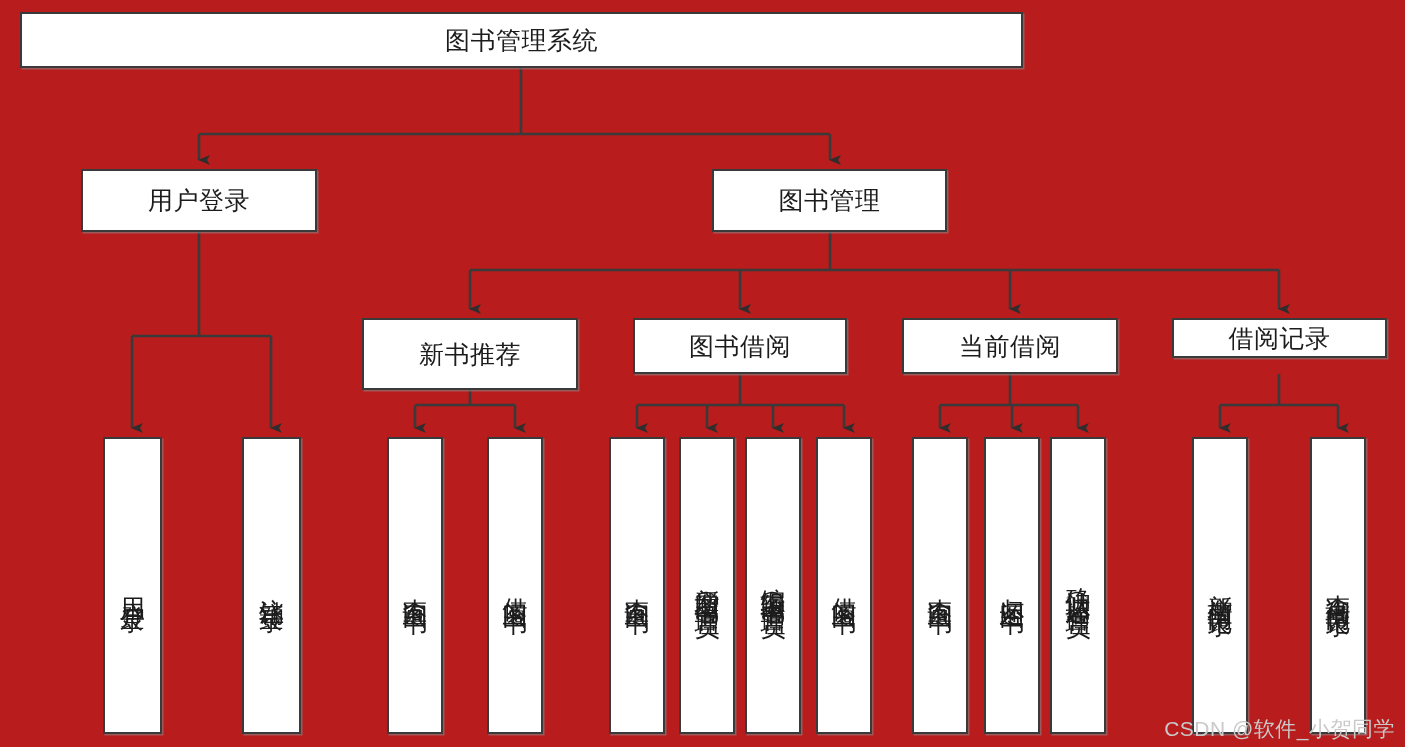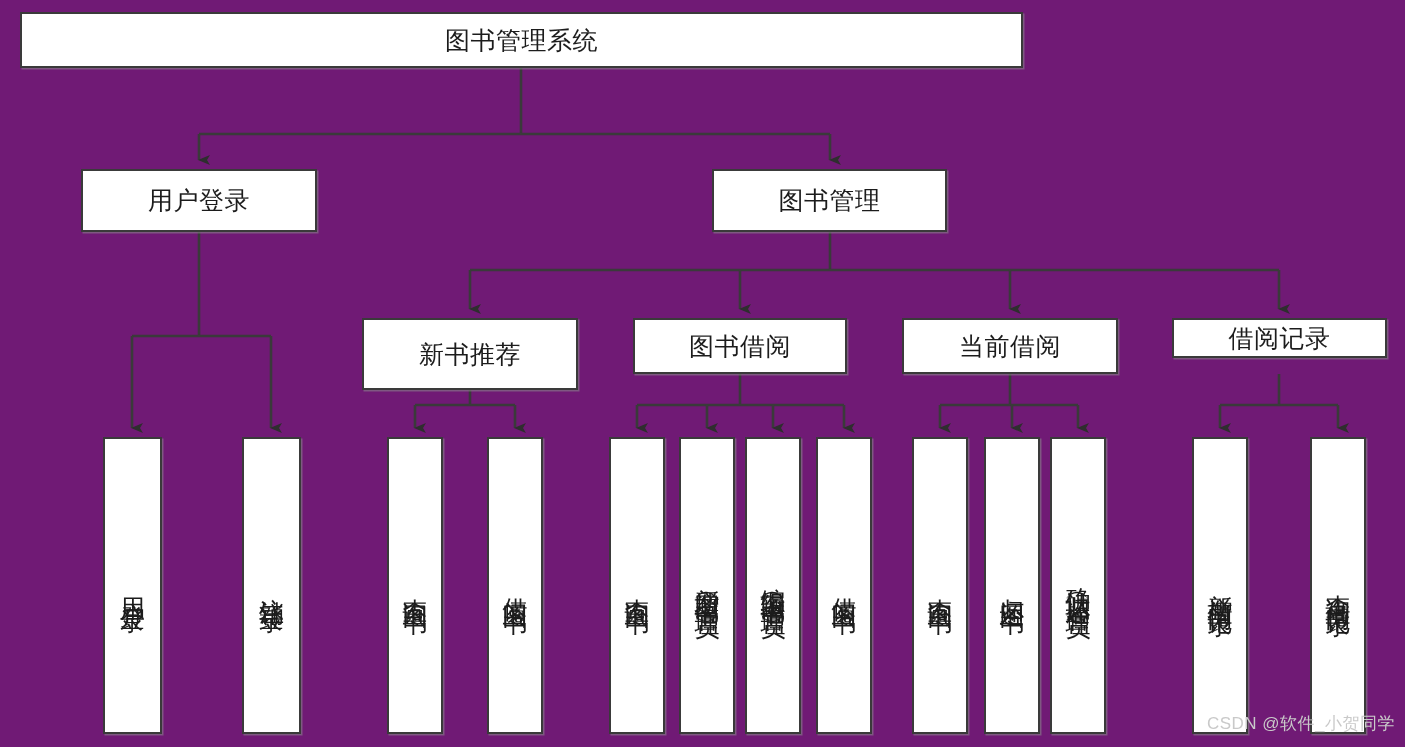--- a/index.html
+++ b/index.html
@@ -8,21 +8,21 @@
     padding: 0;
     background: #ffffff;
   }
   body {
     font-family: "Liberation Sans", "DejaVu Sans", sans-serif;
   }
   #canvas {
     position: relative;
     width: 1405px;
     height: 747px;
-    background: #701a75;
+    background: #b91c1c;
     overflow: hidden;
   }
   #wires {
     position: absolute;
     left: 0;
     top: 0;
     width: 1405px;
     height: 747px;
     pointer-events: none;
   }
@@ -61,22 +61,22 @@
     writing-mode: vertical-rl;
     text-orientation: upright;
     font-size: 25px;
     line-height: 1.0;
     letter-spacing: 4px;
     white-space: nowrap;
   }
   .watermark {
     position: absolute;
     right: 10px;
-    bottom: 12px;
-    font-size: 17px;
+    bottom: 4px;
+    font-size: 21px;
     color: #c9c9c9;
     letter-spacing: 0.5px;
     white-space: nowrap;
     font-family: "Liberation Sans", "DejaVu Sans", sans-serif;
   }
 </style>
 </head>
 <body>
 
 <div id="canvas">

